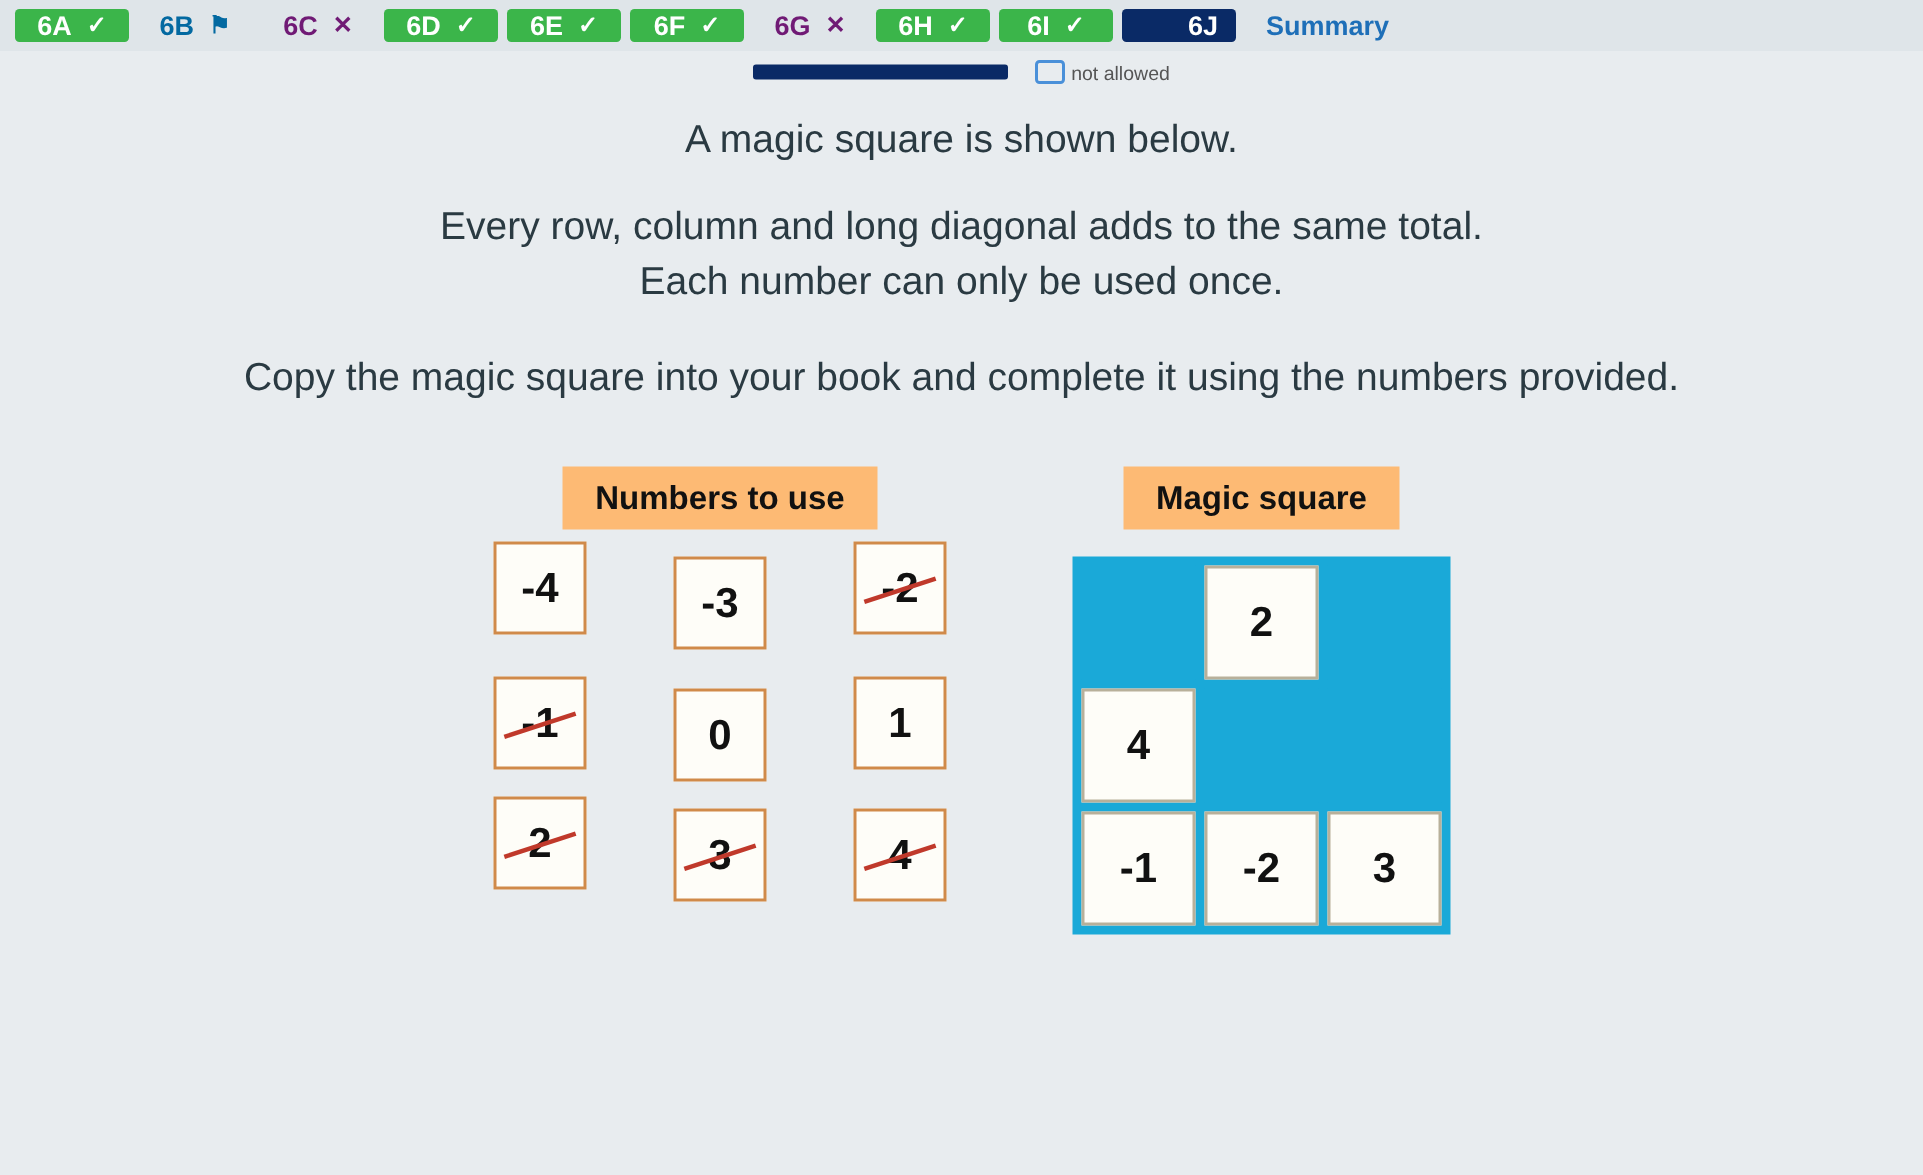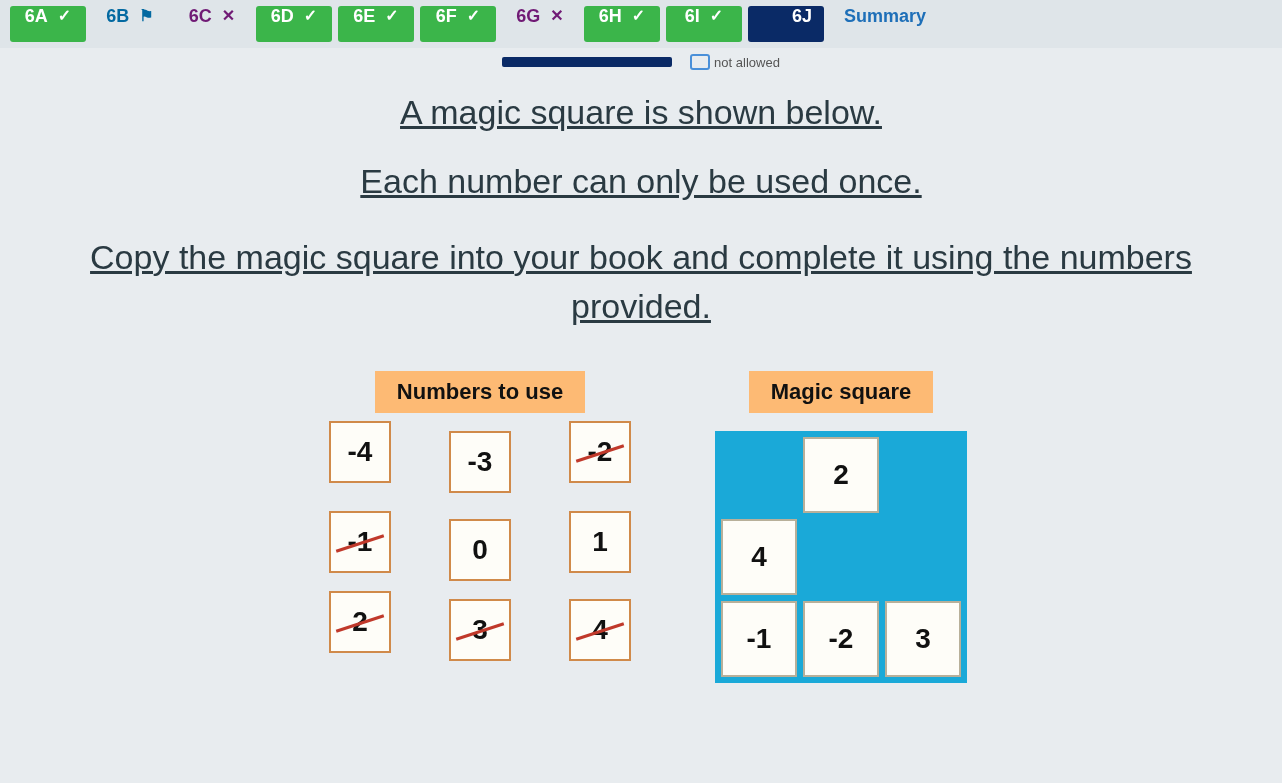--- a/index.html
+++ b/index.html
@@ -12,25 +12,25 @@
   }
   .tab-bar {
     display: flex;
     align-items: center;
     padding: 6px 10px;
     gap: 6px;
     background: #dfe5e9;
   }
   .tab {
     display: flex;
-    align-items: flex-start;
+    align-items: center;
     justify-content: center;
     gap: 10px;
     min-width: 76px;
-    height: 36px;
+    height: 22px;
     font-size: 18px;
     font-weight: bold;
     color: #fff;
     border-radius: 3px;
     cursor: pointer;
   }
   .tab.correct { background: #3bb54a; }
   .tab.wrong   { background: transparent; color: #701a75; }
   .tab.flagged { background: transparent; color: #0369a1; }
   .tab.current { background: #0a2a66; color: #fff; padding-left: 32px; }
@@ -52,21 +52,21 @@
     display: inline-flex; align-items: center; gap: 4px;
   }
   .calc-box {
     width: 20px; height: 16px; border: 2px solid #4a90d9; border-radius: 3px; display:inline-block;
   }
   .content {
     text-align: center;
     padding: 18px 20px 0;
     color: #2a3a42;
   }
-  .content p { font-size: 34px; line-height: 1.45; text-decoration: underline; }
+  .content p { font-size: 26px; line-height: 1.45; }
   .line1 { margin-bottom: 20px; }
   .line4 { margin-top: 26px; }
   .panels {
     display: flex;
     justify-content: center;
     gap: 70px;
     margin-top: 40px;
   }
   .panel-title {
     background: #fdba74;
@@ -174,20 +174,21 @@
 <div class="notice-row">
   <span class="progress-chunk"></span>
   <span class="calc-icon">
     <span class="calc-box"></span>
     <span>not allowed</span>
   </span>
 </div>
 
 <div class="content">
   <p class="line1">A magic square is shown below.</p>
+  <p>Every row, column and long diagonal adds to the same total.</p>
   <p>Each number can only be used once.</p>
   <p class="line4">Copy the magic square into your book and complete it using the numbers provided.</p>
 </div>
 
 <div class="panels">
   <div class="numbers-panel">
     <div class="panel-title">Numbers to use</div>
     <div class="num-grid">
         <div class="num-tile offset-up">-4</div>
         <div class="num-tile">-3</div>

